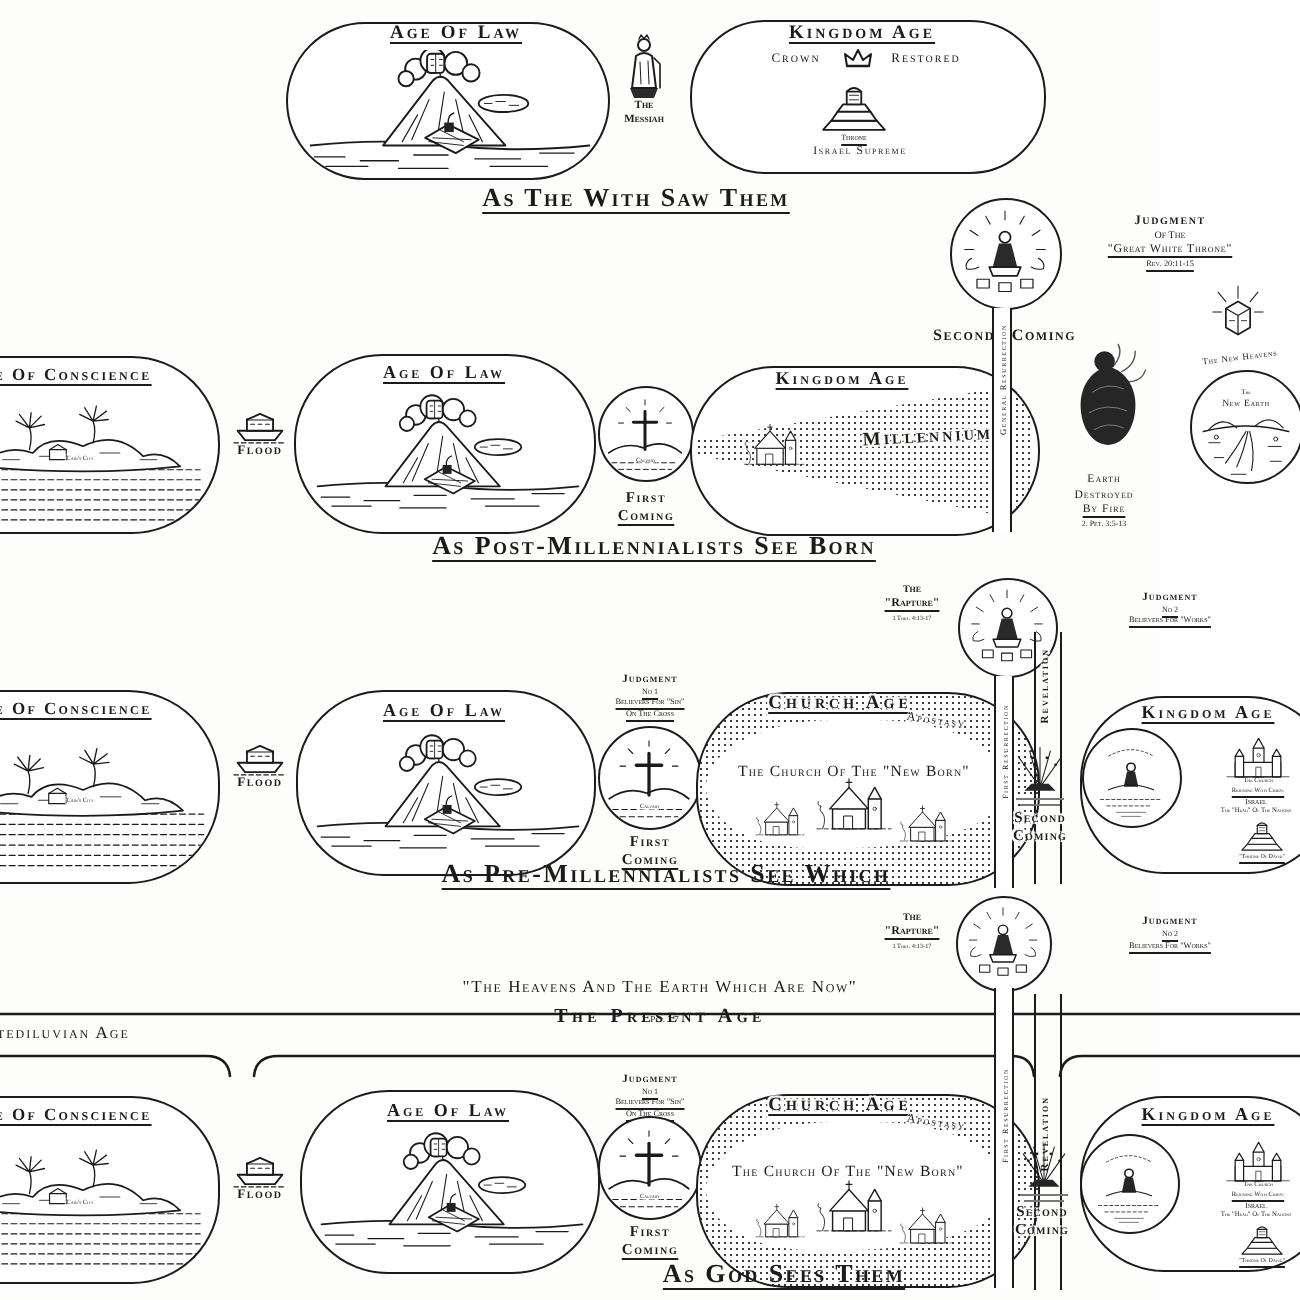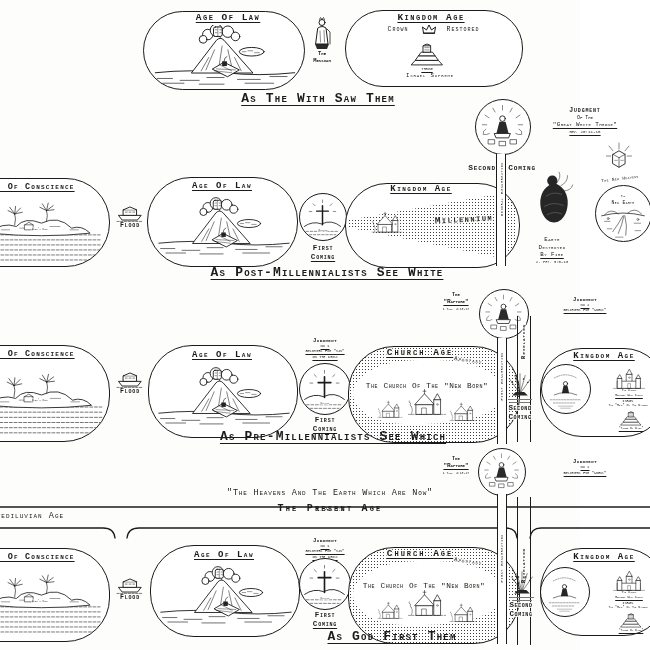--- a/index.html
+++ b/index.html
@@ -1,18 +1,18 @@
 <!DOCTYPE html>
 <html><head>
 <meta charset="utf-8">
 <style>
   *{margin:0;padding:0;box-sizing:border-box}
   html,body{width:650px;height:650px;background:#fff;overflow:hidden}
   #chart{position:relative;width:580px;height:650px;background:#fdfdfb;color:#1b1b1b;
-         font-family:Liberation Mono, monospace}
+         font-family:Liberation Serif, serif}
   .t{position:absolute;white-space:nowrap;font-variant:small-caps;line-height:1.05;color:#1b1b1b}
   .c{transform:translateX(-50%)}
   .b{font-weight:bold}
   .u{text-decoration:underline;text-underline-offset:1.5px;text-decoration-thickness:0.8px}
   .cap{font-size:13px;font-weight:bold;letter-spacing:1.2px;text-decoration:underline;
        text-decoration-thickness:1.4px;text-underline-offset:2.5px}
   .ovt{font-size:9.5px;letter-spacing:1.5px;font-weight:600}
   .halo{text-shadow:-1px -1px 0 #fdfdfb,1px -1px 0 #fdfdfb,-1px 1px 0 #fdfdfb,1px 1px 0 #fdfdfb,0 0 2px #fdfdfb}
   .oval{position:absolute;border:1.5px solid #1b1b1b;background:#fff;overflow:hidden}
   .circ{position:absolute;border:1.5px solid #1b1b1b;border-radius:50%;background:#fff;overflow:hidden}
@@ -253,21 +253,21 @@
   <div class="t c" style="left:552px;top:244.5px;font-size:5.8px;letter-spacing:0.5px">Destroyed</div>
   <div class="t c u" style="left:552px;top:252px;font-size:5.8px;letter-spacing:0.5px">By Fire</div>
   <div class="t c" style="left:552px;top:260px;font-size:4px">2. Pet. 3:5-13</div>
   <div class="circ" style="left:595px;top:185px;width:57px;height:57px">
     <svg class="art" style="left:1px;top:1px" width="52" height="52" viewBox="0 0 56 56">
           <use href="#sym-newearth"></use>
         </svg>
   </div>
   <div class="t c" style="left:623px;top:195px;font-size:3.5px">The</div>
   <div class="t c" style="left:623px;top:200px;font-size:4.8px;letter-spacing:0.4px">New Earth</div>
-  <div class="t c cap" style="left:327px;top:266px">As Post-Millennialists See White</div>
+  <div class="t c cap" style="left:327px;top:266px">As Post-Millennialists See Born</div>
 </div>
 
 <div class="band">
   <div class="oval" style="left:-48px;top:345px;width:158px;height:97px;border-radius:46px">
     <svg class="art" style="left:18px;top:18px" width="136" height="74" viewBox="0 0 150 86">
           <use href="#sym-eden"></use>
         </svg>
   </div>
   <div class="t c u" style="left:30px;top:350px;font-size:8.5px;letter-spacing:1.2px;font-weight:600">Age Of Conscience</div>
   <div class="t c halo" style="left:40px;top:399px;font-size:3.2px">Cain's City</div>
@@ -445,16 +445,16 @@
         <use href="#sym-cathedral"></use>
       </svg>
   <div class="t c" style="left:629px;top:591px;font-size:3.4px">The Church</div>
   <div class="t c u" style="left:629px;top:595.5px;font-size:3.2px">Reigning With Christ</div>
   <div class="t c" style="left:628px;top:601px;font-size:3.8px">Israel</div>
   <div class="t c" style="left:628px;top:606px;font-size:3.4px">The "Head" Of The Nations</div>
   <svg class="art" style="left:618px;top:612px" width="26" height="16" viewBox="0 0 44 26">
         <use href="#sym-throne"></use>
       </svg>
   <div class="t c u" style="left:631px;top:629px;font-size:3px">"Throne Of David"</div>
-  <div class="t c cap" style="left:392px;top:630px">As God First Them</div>
+  <div class="t c cap" style="left:392px;top:630px">As God Sees Them</div>
 </div>
 
 </div>
 
 </body></html>

